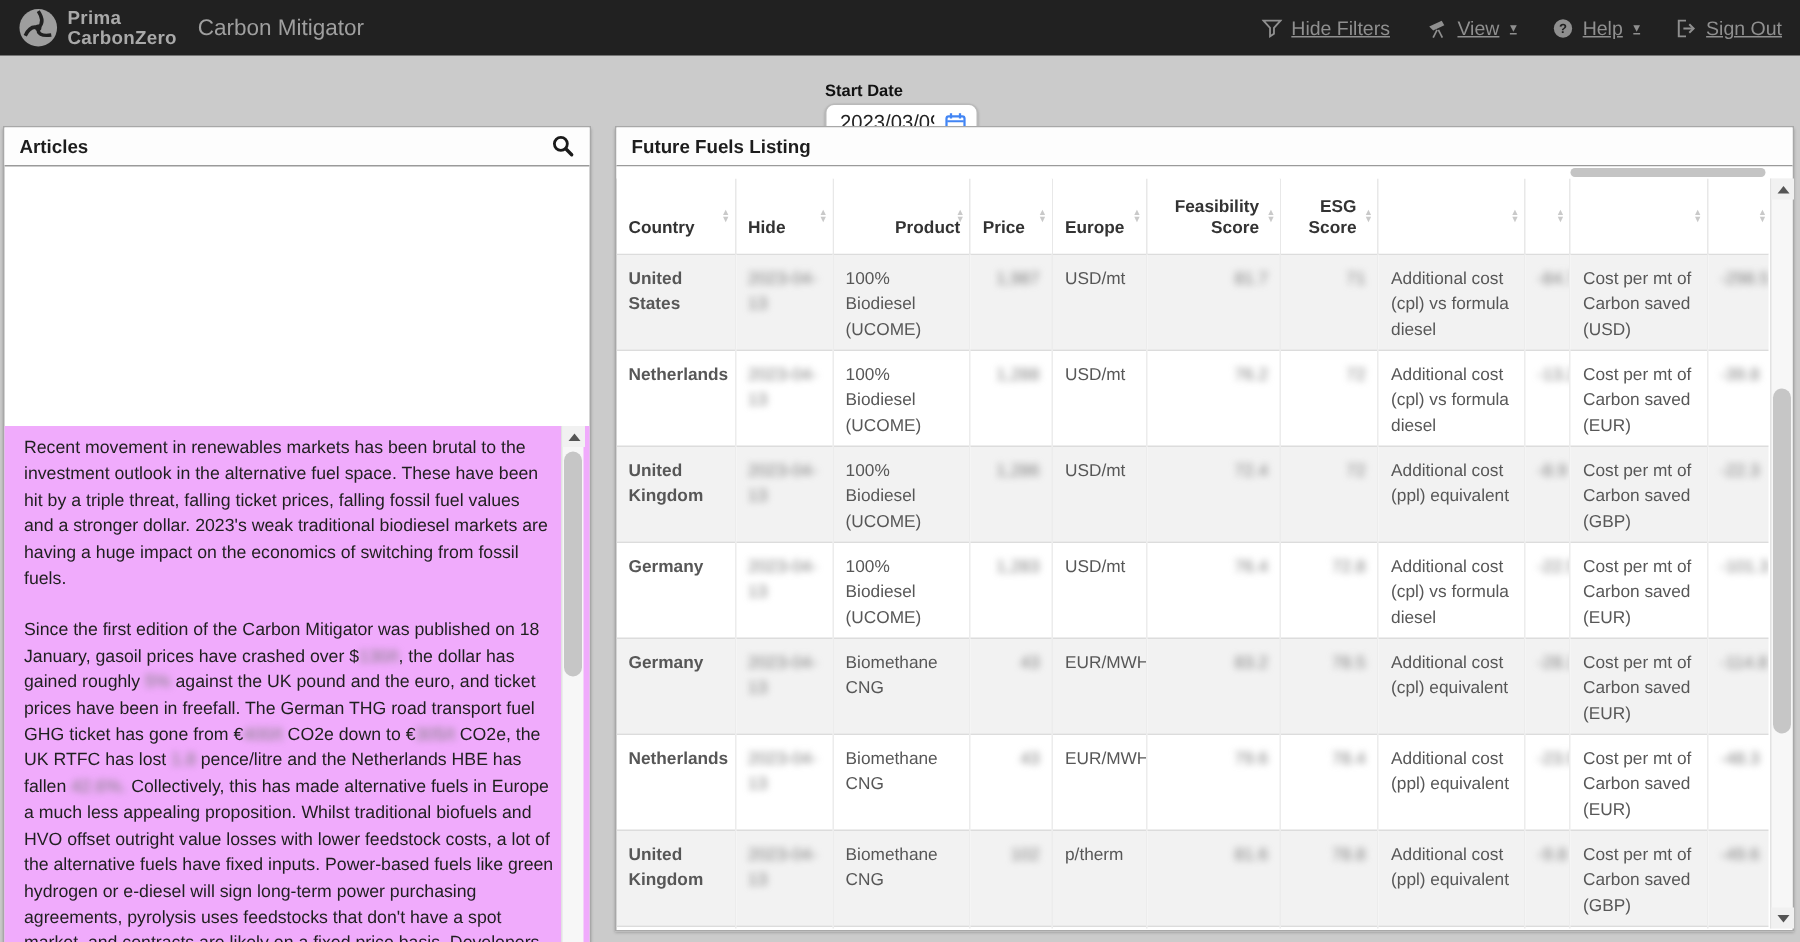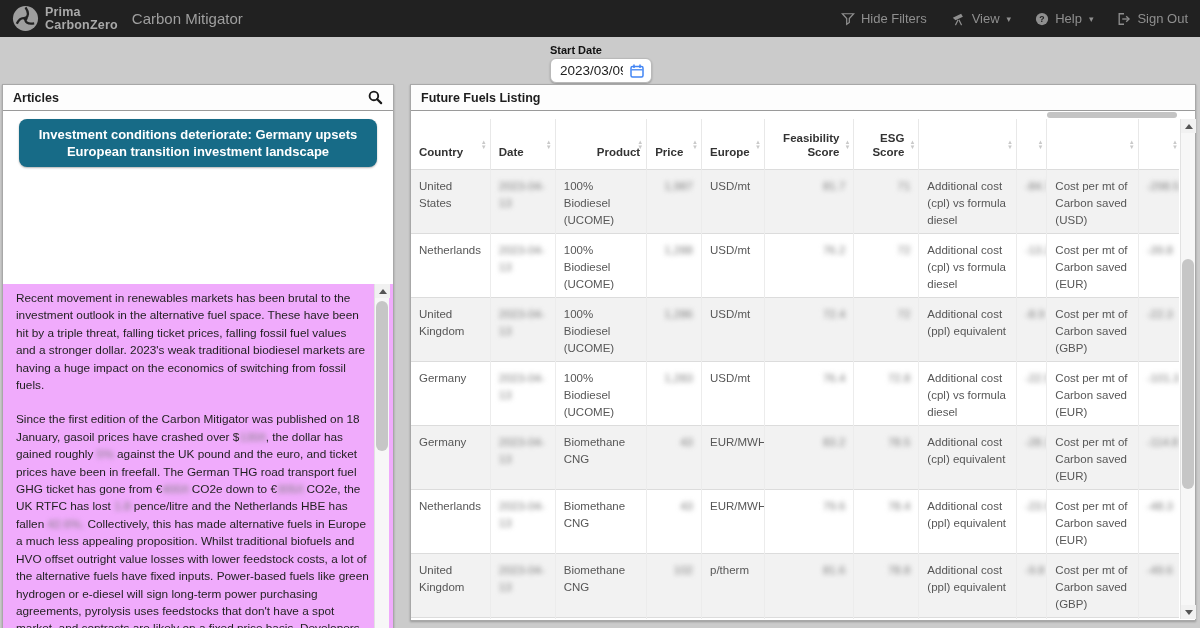--- a/index.html
+++ b/index.html
@@ -13,26 +13,26 @@
   
   .app-header {
     position:absolute; top:0; left:0; width:1200px; height:37px;
     background:#212121; display:flex; align-items:center;
     padding:0 12px; color:#9a9a9a;
   }
   .logo-wrap { display:flex; align-items:center; }
   .brand-text { margin-left:6px; font-weight:bold; font-size:12.5px; line-height:13px; color:#a9a9a9; letter-spacing:.2px; }
   .app-title { margin-left:14px; font-size:15px; color:#9f9f9f; }
   .nav { margin-left:auto; display:flex; align-items:center; gap:24px; }
-  .nav-item { display:flex; align-items:center; gap:6px; font-size:13px; color:#8f8f8f; cursor:pointer; white-space:nowrap; }
+  .nav-item { display:flex; align-items:center; gap:6px; font-size:13px; color:#8f8f8f; cursor:pointer; white-space:nowrap;text-decoration:underline; }
   .nav-item svg { display:block; }
   .caret { font-size:9px; color:#8f8f8f; margin-left:1px; }
 
   
-  .filter-group { position:absolute; left:550px; top:44px; }
+  .filter-group { position:absolute; left:550px; top:55px; }
   .filter-label { font-size:11px; font-weight:bold; color:#111; margin-bottom:2px; }
   .date-input-wrap {
     position:relative; width:102px; height:25px;
     background:#fff; border:1px solid #b9b9b9; border-radius:6px;
     box-shadow:0 1px 2px rgba(0,0,0,.25); display:flex; align-items:center;
   }
   .date-input {
     border:none; outline:none; background:transparent; width:72px;
     font-family:inherit; font-size:13.5px; color:#222; padding-left:9px;
   }
@@ -90,21 +90,21 @@
     padding:6px 14px 10px 8px; background:#fff;
     border-left:1px solid #e8e8e8; line-height:14px;
   }
   .fuels th:first-child { border-left:none; }
   .fuels .sort-icon { position:absolute; right:3px; top:50%; transform:translateY(-40%); display:flex; flex-direction:column; line-height:5px; font-size:6px; color:#c9c9c9; }
   .fuels td {
     vertical-align:top; font-size:11.5px; color:#575757; line-height:17px;
     padding:8px 8px 4px 8px; border-top:1px solid #dcdcdc; border-left:1px solid #ececec;
     overflow:hidden;
   }
-  .fuels td:first-child { border-left:none; }
+  .fuels td:first-child { border-left:none;font-weight:bold; }
   .fuels tbody tr:nth-child(odd) td { background:#f2f2f2; }
   .al-right { text-align:right; }
   .al-left { text-align:left; }
 
   .search-icon { cursor:pointer; }
 </style>
 </head>
 <body>
 
 <div class="app-header">
@@ -173,21 +173,20 @@
 
 <div class="panel articles-panel">
   <div class="panel-header">
     <span class="panel-title">Articles</span>
     <svg class="search-icon" width="15" height="15" viewBox="0 0 16 16">
       <circle cx="6.3" cy="6.3" r="4.6" fill="none" stroke="#1a1a1a" stroke-width="2"></circle>
       <line x1="9.8" y1="9.8" x2="14" y2="14" stroke="#1a1a1a" stroke-width="2.4" stroke-linecap="round"></line>
     </svg>
   </div>
 
-  <button class="article-title-btn">Investment conditions deteriorate: Germany upsets European transition investment landscape</button>
 
   <div class="article-scroll">
     <div class="article-text">
         <p class="article-para"><span>Recent movement in renewables markets has been brutal to the investment outlook in the alternative fuel space. These have been hit by a triple threat, falling ticket prices, falling fossil fuel values and a stronger dollar. 2023's weak traditional biodiesel markets are having a huge impact on the economics of switching from fossil fuels.</span></p>
         <p class="article-para"><span>Since the first edition of the Carbon Mitigator was published on 18 January, gasoil prices have crashed over $</span><span class="redacted">130/t</span><span>, the dollar has gained roughly </span><span class="redacted">5%</span><span> against the UK pound and the euro, and ticket prices have been in freefall. The German THG road transport fuel GHG ticket has gone from €</span><span class="redacted">400/t</span><span> CO2e down to €</span><span class="redacted">305/t</span><span> CO2e, the UK RTFC has lost </span><span class="redacted">1.8</span><span> pence/litre and the Netherlands HBE has fallen </span><span class="redacted">42.6%.</span><span> Collectively, this has made alternative fuels in Europe a much less appealing proposition. Whilst traditional biofuels and HVO offset outright value losses with lower feedstock costs, a lot of the alternative fuels have fixed inputs. Power-based fuels like green hydrogen or e-diesel will sign long-term power purchasing agreements, pyrolysis uses feedstocks that don't have a spot market, and contracts are likely on a fixed price basis. Developers do not have as much flexibility to reduce pricing, so it is on the off-taker or end-consumer to wear the higher costs relative to the current market.</span></p>
       </div>
     <div class="vbar" style="right:4px; top:0; bottom:0;">
       <div class="sb-btn sb-up">
           <div class="tri-up"></div>
         </div>
@@ -222,21 +221,21 @@
           <col style="width: 30px;">
           <col style="width: 90px;">
           <col style="width: 42px;">
         </colgroup>
       <thead>
           <tr>
             <th style="text-align: left;"><span>Country</span><span class="sort-icon">
                 <span>▲</span>
                 <span>▼</span>
               </span></th>
-            <th style="text-align: left;"><span>Date</span><span class="sort-icon">
+            <th style="text-align: left;"><span>Hide</span><span class="sort-icon">
                 <span>▲</span>
                 <span>▼</span>
               </span></th>
             <th style="text-align: left; padding-left: 41px;"><span>Product</span><span class="sort-icon">
                 <span>▲</span>
                 <span>▼</span>
               </span></th>
             <th style="text-align: left;"><span>Price</span><span class="sort-icon">
                 <span>▲</span>
                 <span>▼</span>

